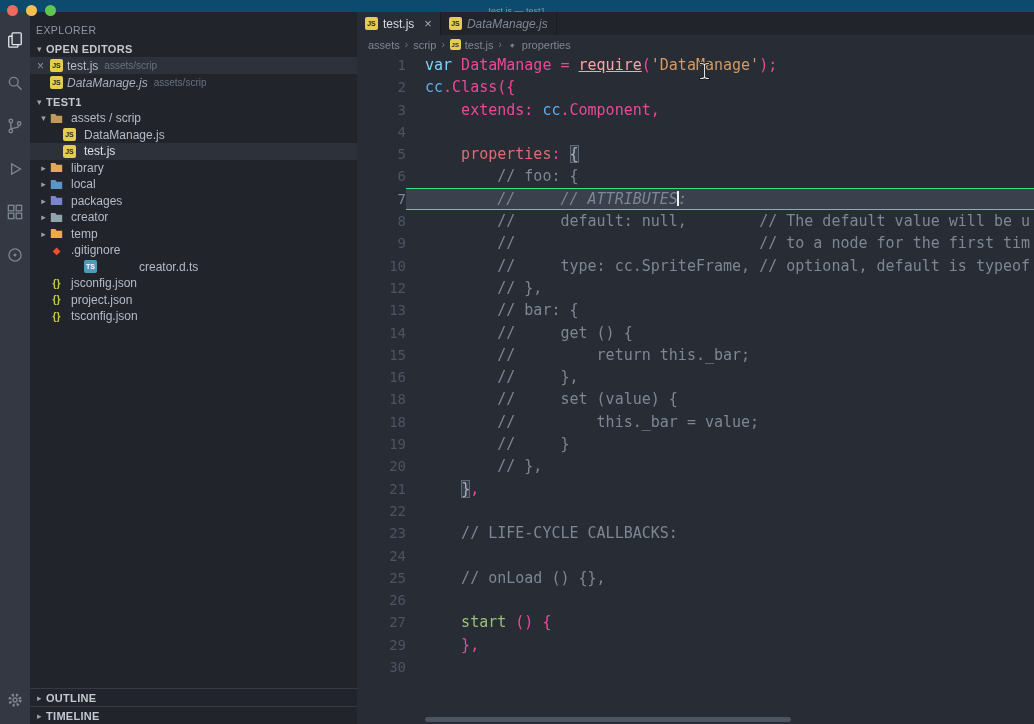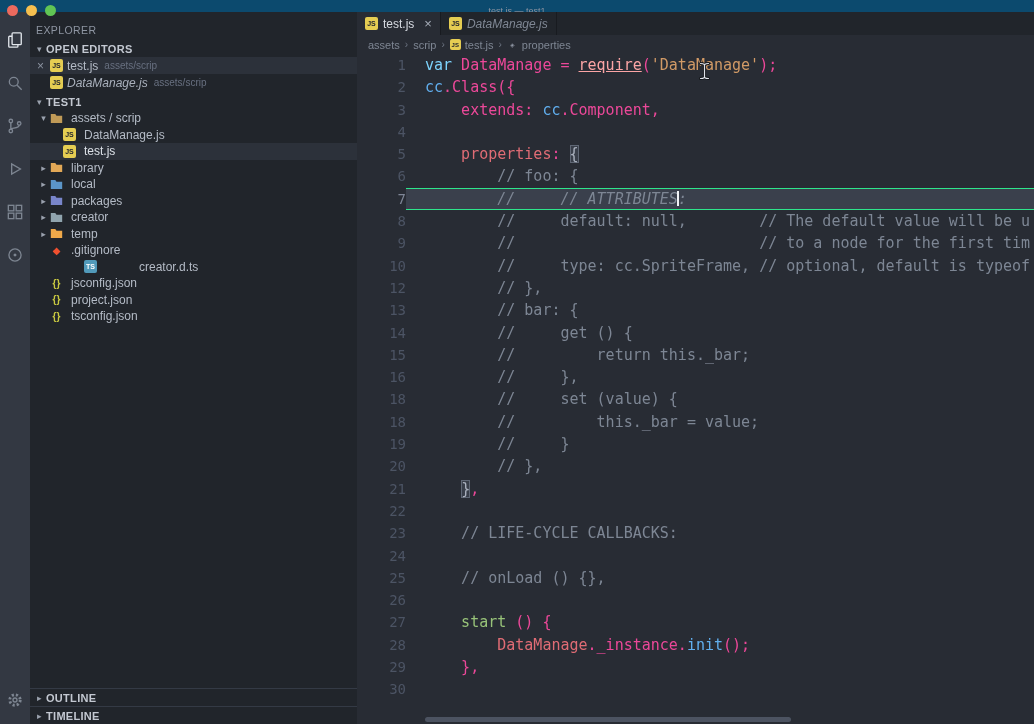--- a/index.html
+++ b/index.html
@@ -303,21 +303,20 @@
           <div class="code-line"><span class="ln">18</span><span class="lc"><span class="tk-comment">        //         this._bar = value;</span></span></div>
           <div class="code-line"><span class="ln">19</span><span class="lc"><span class="tk-comment">        //     }</span></span></div>
           <div class="code-line"><span class="ln">20</span><span class="lc"><span class="tk-comment">        // },</span></span></div>
           <div class="code-line"><span class="ln">21</span><span class="lc"><span class="tk-fg">    </span><span class="tk-bracket">}</span><span class="tk-fg">,</span></span></div>
           <div class="code-line"><span class="ln">22</span><span class="lc"></span></div>
           <div class="code-line"><span class="ln">23</span><span class="lc"><span class="tk-comment">    // LIFE-CYCLE CALLBACKS:</span></span></div>
           <div class="code-line"><span class="ln">24</span><span class="lc"></span></div>
           <div class="code-line"><span class="ln">25</span><span class="lc"><span class="tk-comment">    // onLoad () {},</span></span></div>
           <div class="code-line"><span class="ln">26</span><span class="lc"></span></div>
           <div class="code-line"><span class="ln">27</span><span class="lc"><span class="tk-green">    start</span><span class="tk-fg"> () {</span></span></div>
-          <div class="code-line"><span class="ln">28</span><span class="lc"><span class="tk-fg">        </span><span class="tk-red">DataManage</span><span class="tk-fg">._instance.</span><span class="tk-fn">init</span><span class="tk-fg">();</span></span></div>
           <div class="code-line"><span class="ln">29</span><span class="lc"><span class="tk-fg">    },</span></span></div>
           <div class="code-line"><span class="ln">30</span><span class="lc"></span></div>
         </div>
       <div class="hscroll"></div>
     </section>
   </div>
   <svg class="mouse" width="11" height="18" viewBox="0 0 11 18">
     <path d="M1.5 1.5c1.6 0 2.9.3 4 1.1 1.1-.8 2.4-1.1 4-1.1M5.5 2.6v12.8M1.5 16.5c1.6 0 2.9-.3 4-1.1 1.1.8 2.4 1.1 4 1.1" fill="none" stroke="#14161a" stroke-width="3" stroke-linecap="round"></path>
     <path d="M1.5 1.5c1.6 0 2.9.3 4 1.1 1.1-.8 2.4-1.1 4-1.1M5.5 2.6v12.8M1.5 16.5c1.6 0 2.9-.3 4-1.1 1.1.8 2.4 1.1 4 1.1" fill="none" stroke="#dfe3ea" stroke-width="1.2" stroke-linecap="round"></path>
   </svg>

